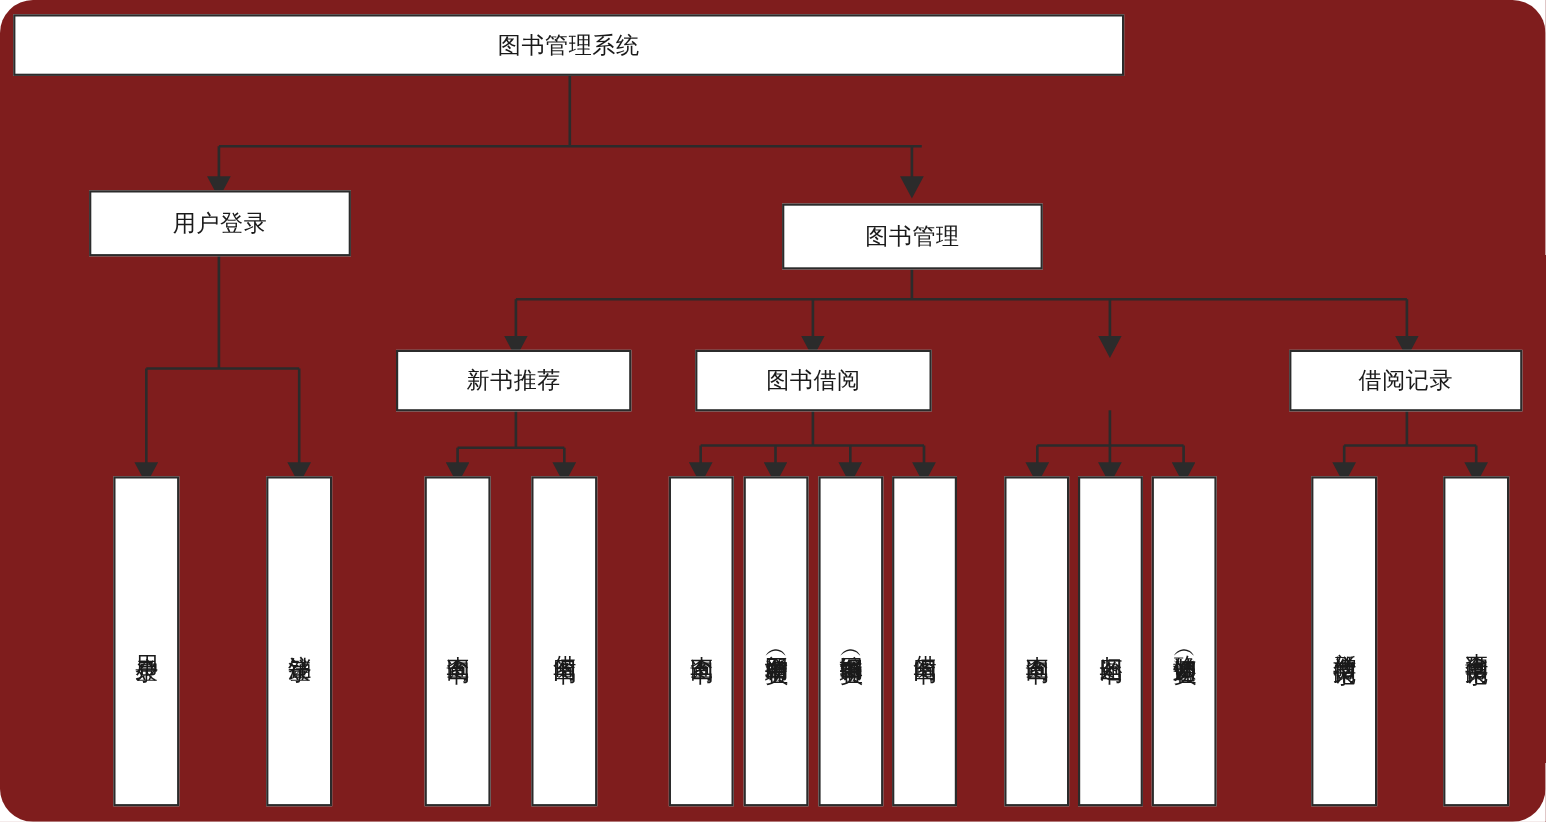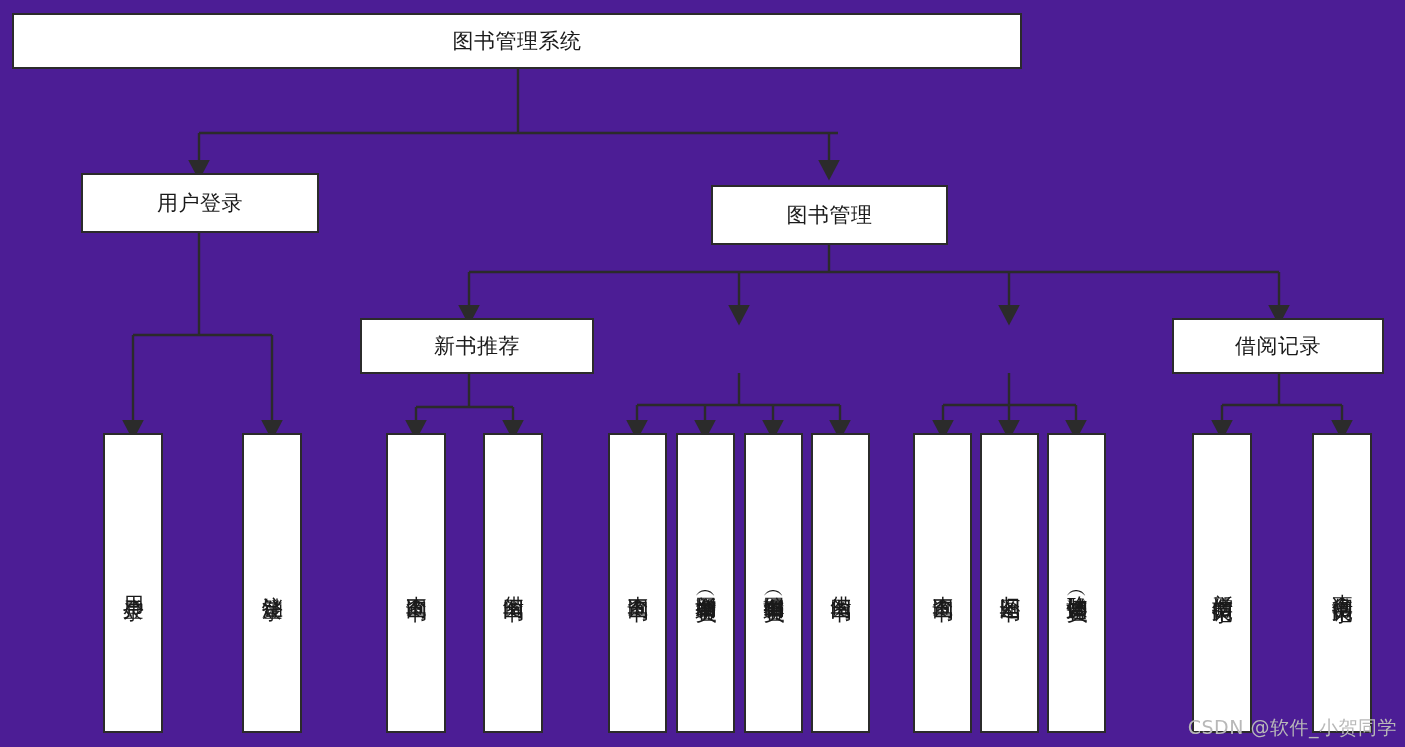--- a/index.html
+++ b/index.html
@@ -9,22 +9,23 @@
     background: #ffffff;
   }
   body {
     font-family: "DejaVu Sans", "Liberation Sans", sans-serif;
     color: #1a1a1a;
   }
   #canvas {
     position: relative;
     width: 1405px;
     height: 747px;
-    background: #4c1d95;
+    background: #7f1d1d;
     overflow: hidden;
+    border-radius: 30px;
   }
   #edges {
     position: absolute;
     left: 0;
     top: 0;
     width: 1405px;
     height: 747px;
     pointer-events: none;
   }
   .node {
@@ -132,22 +133,25 @@
     <span class="label">图书管理系统</span>
   </div>
 
   <div class="node" style="left:81px; top:173px; width:238px; height:60px;">
     <span class="label">用户登录</span>
   </div>
   <div class="node" style="left:711px; top:173px; width:237px; height:60px;margin-top:12px;">
     <span class="label">图书管理</span>
   </div>
 
-  <div class="node" style="left:360px; top:318px; width:234px; height:56px;">
+  <div class="node" style="left:360px; top:318px; width:214px; height:56px;">
     <span class="label">新书推荐</span>
+  </div>
+  <div class="node" style="left:632px; top:318px; width:215px; height:56px;">
+    <span class="label">图书借阅</span>
   </div>
   <div class="node" style="left:1172px; top:318px; width:212px; height:56px;">
     <span class="label">借阅记录</span>
   </div>
 
   <div class="node leaf" style="left:103px; top:433px; width:60px; height:300px;">
     <span class="label">用户登录</span>
   </div>
   <div class="node leaf" style="left:242px; top:433px; width:60px; height:300px;">
     <span class="label">注销登录</span>
@@ -183,15 +187,14 @@
     <span class="label">确认归还（管理员）</span>
   </div>
 
   <div class="node leaf" style="left:1192px; top:433px; width:60px; height:300px;">
     <span class="label">新增借阅记录</span>
   </div>
   <div class="node leaf" style="left:1312px; top:433px; width:60px; height:300px;">
     <span class="label">查询借阅记录</span>
   </div>
 
-  <div id="watermark">CSDN @软件_小贺同学</div>
 
 </div>
 
 </body></html>

